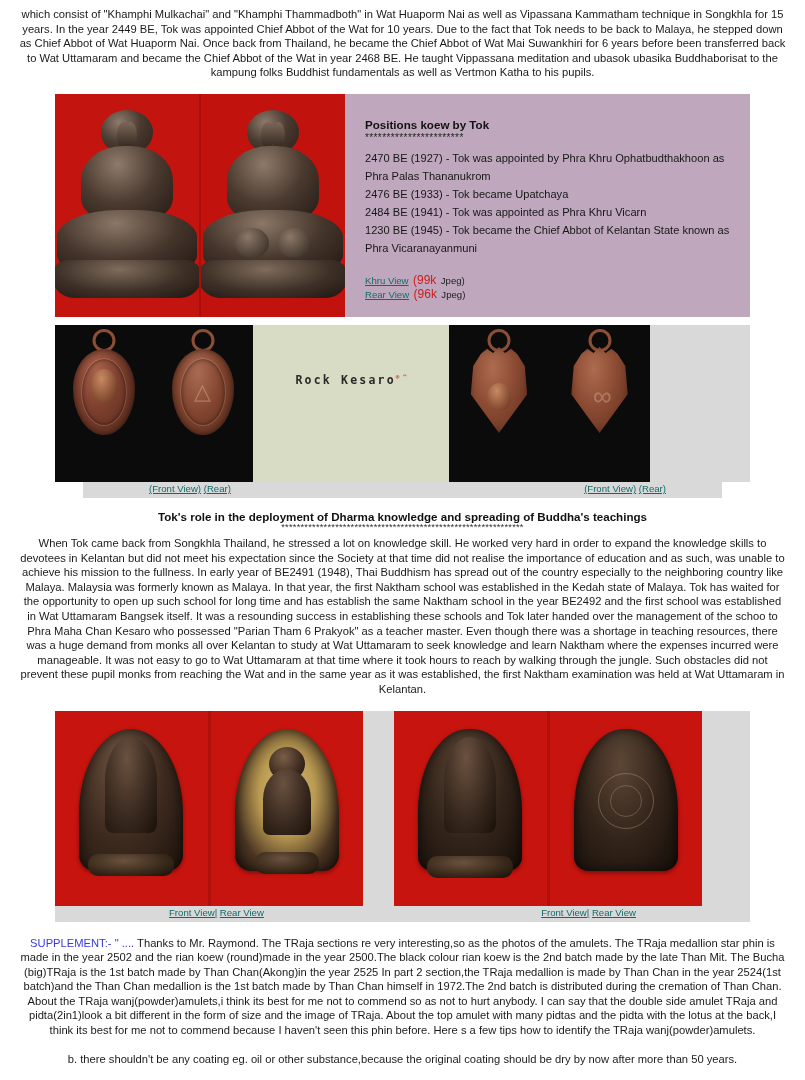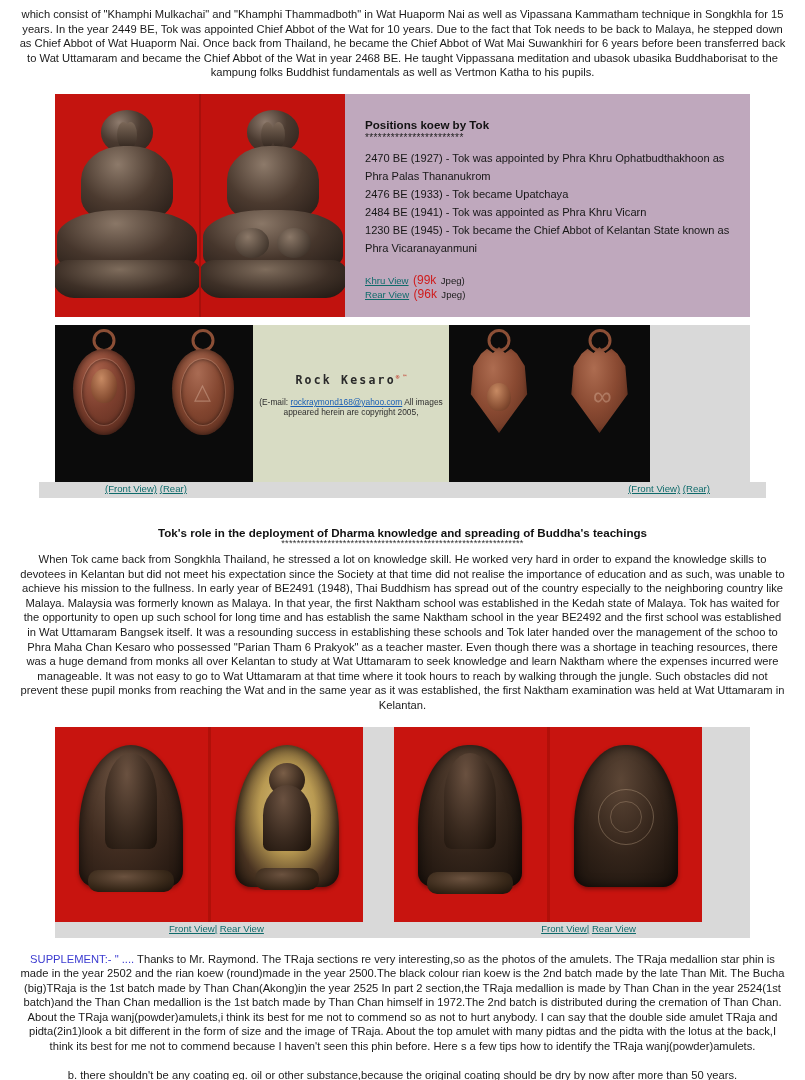--- a/index.html
+++ b/index.html
@@ -101,26 +101,26 @@
     width:17px;height:17px;border-radius:50%;border:3px solid #8c4f36;background:transparent;}
   .shield{
     position:absolute;left:50%;top:22px;transform:translateX(-50%);
     width:60px;height:86px;
     background:radial-gradient(ellipse at 40% 25%, #ad6c50 0%, #8a4a32 45%, #55291a 100%);
     clip-path:polygon(20% 8%,30% 2%,40% 7%,50% 0%,60% 7%,70% 2%,80% 8%,93% 22%,97% 55%,50% 100%,3% 55%,7% 22%);
     box-shadow:inset 0 0 7px rgba(0,0,0,.5);
   }
   .glyph{position:absolute;color:rgba(255,228,205,.42);font-size:7px;}
 
-  .band2-links{margin:0 39px;height:16px;background:#d9d9d9;position:relative;}
+  .band2-links{margin:0 83px;height:16px;background:#d9d9d9;position:relative;}
   .bl-left{position:absolute;left:66px;top:1px;font-size:9.4px;}
   .bl-right{position:absolute;right:56px;top:1px;font-size:9.4px;}
 
   
-  .sec-head{text-align:center;margin-top:28px;}
+  .sec-head{text-align:center;margin-top:12px;}
   .sec-title{font-size:11.6px;font-weight:bold;color:#111;}
   .sec-stars{font-size:9.4px;letter-spacing:.2px;color:#333;margin-top:-2px;}
 
   
   .band3{margin:14px 55px 0 55px;height:195px;display:flex;gap:0;background:#d9d9d9;}
   .am-group{display:flex;background:#c8140f;overflow:hidden;position:relative;}
   .am-g1{width:308px;}
   .am-g2{width:308px;margin-left:31px;}
   .am-cell{flex:1;position:relative;overflow:hidden;}
   .am-sep{width:3px;background:#b01009;}
@@ -226,23 +226,20 @@
       <div class="oval rear">
         <div class="oval-inner"></div>
         <div class="glyph" style="left:22px;top:30px;font-size:22px;color:rgba(255,230,210,.3);">△</div>
       </div>
     </div>
 
     <div class="watermark">
       <div class="wm-title">
         <span>Rock Kesaro</span><span class="wm-sup">® ™</span>
       </div>
-      <div class="wm-body">
-        <span>(E-mail: </span><a class="wm-mail" href="#">rockraymond168@yahoo.com</a><span> All images appeared herein are copyright 2005,</span>
-      </div>
     </div>
 
     <div class="med-cell c3">
       <div class="ring"></div>
       <div class="shield"></div>
       <div class="oval-face" style="top:58px;width:24px;height:28px;"></div>
     </div>
     <div class="med-cell c4">
       <div class="ring"></div>
       <div class="shield"></div>

